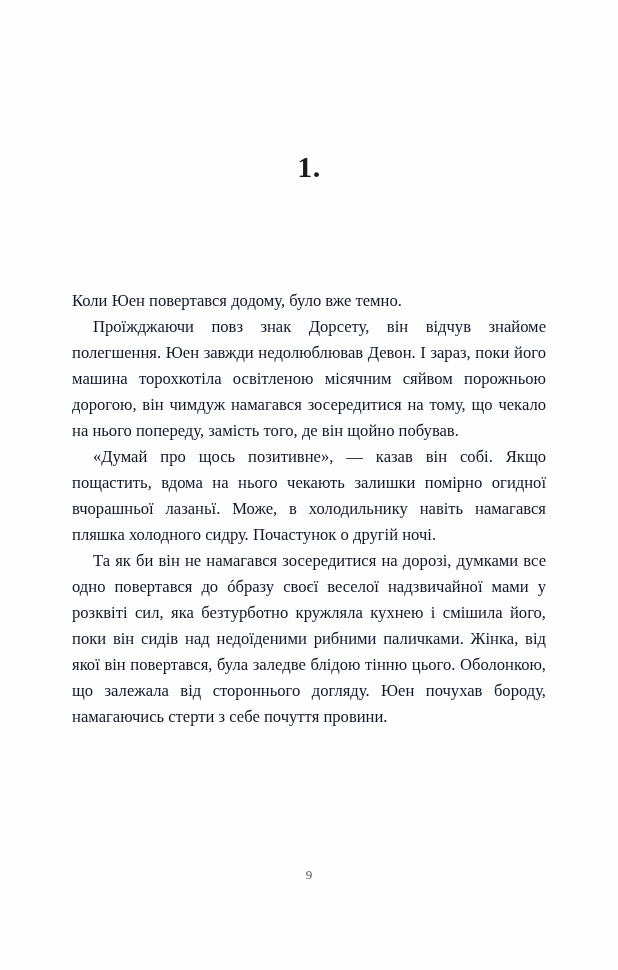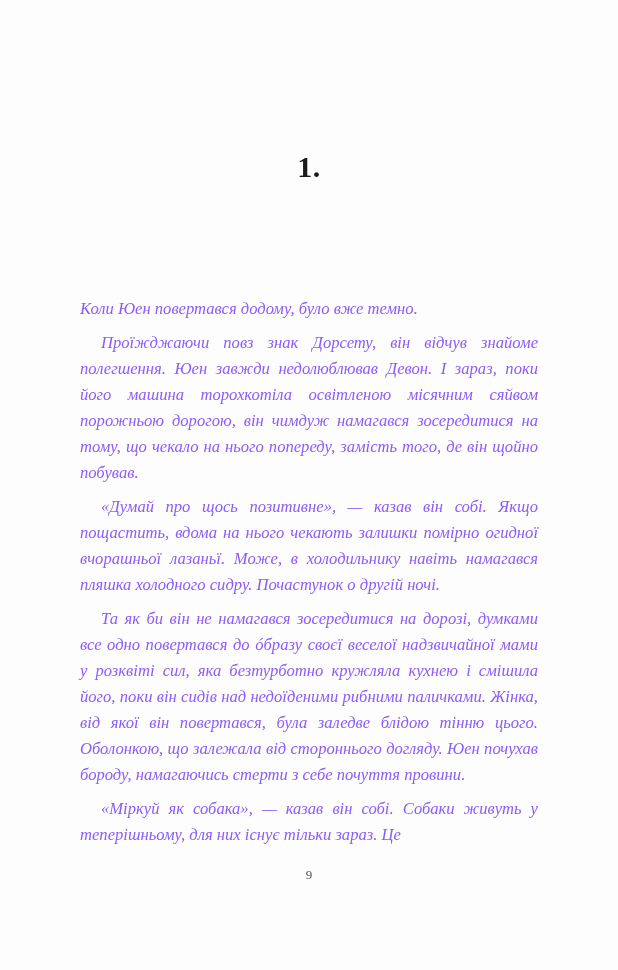--- a/index.html
+++ b/index.html
@@ -39,28 +39,27 @@
 
   
   .text-block {
     position: absolute;
     top: 288px;
     left: 72px;
     width: 474px;
   }
 
   .para {
-    margin: 8px;
+    margin: 0;
     font-size: 16.6px;
     line-height: 26px;
     text-align: justify;
     text-align-last: left;
-    color: #8b5cf6;
+    color: #0f172a;
     hyphens: manual;
-    font-style: italic;
     -webkit-hyphens: manual;
   }
 
   .para.indent {
     text-indent: 21px;
   }
 
   
   .folio {
     position: absolute;
@@ -78,18 +77,17 @@
 
 <div class="page">
 
   <div class="chapter-heading">1.</div>
 
   <div class="text-block">
     <p class="para">Коли Юен повертався додому, було вже темно.</p>
     <p class="para indent">Проїжджаючи повз знак Дорсету, він відчув знайоме полегшення. Юен завжди недолюблював Девон. І зараз, поки його машина торохкотіла освітленою місячним сяйвом порожньою дорогою, він чимдуж намагався зосередитися на тому, що чекало на нього попереду, замість того, де він щойно побував.</p>
     <p class="para indent">«Думай про щось позитивне», — казав він собі. Якщо пощастить, вдома на нього чекають залишки помірно огидної вчорашньої лазаньї. Може, в холодильнику навіть намагався пляшка холодного сидру. Почастунок о другій ночі.</p>
     <p class="para indent">Та як би він не намагався зосередитися на дорозі, думками все одно повертався до óбразу своєї веселої надзвичайної мами у розквіті сил, яка безтурботно кружляла кухнею і смішила його, поки він сидів над недоїденими рибними паличками. Жінка, від якої він повертався, була заледве блідою тінню цього. Оболонкою, що залежала від стороннього догляду. Юен почухав бороду, намагаючись стерти з себе почуття провини.</p>
-    <p class="para indent">«Міркуй як собака», — казав він собі. Собаки живуть у теперішньому, для них існує тільки зараз. Це</p>
   </div>
 
   <div class="folio">9</div>
 
 </div>
 
 </body></html>

